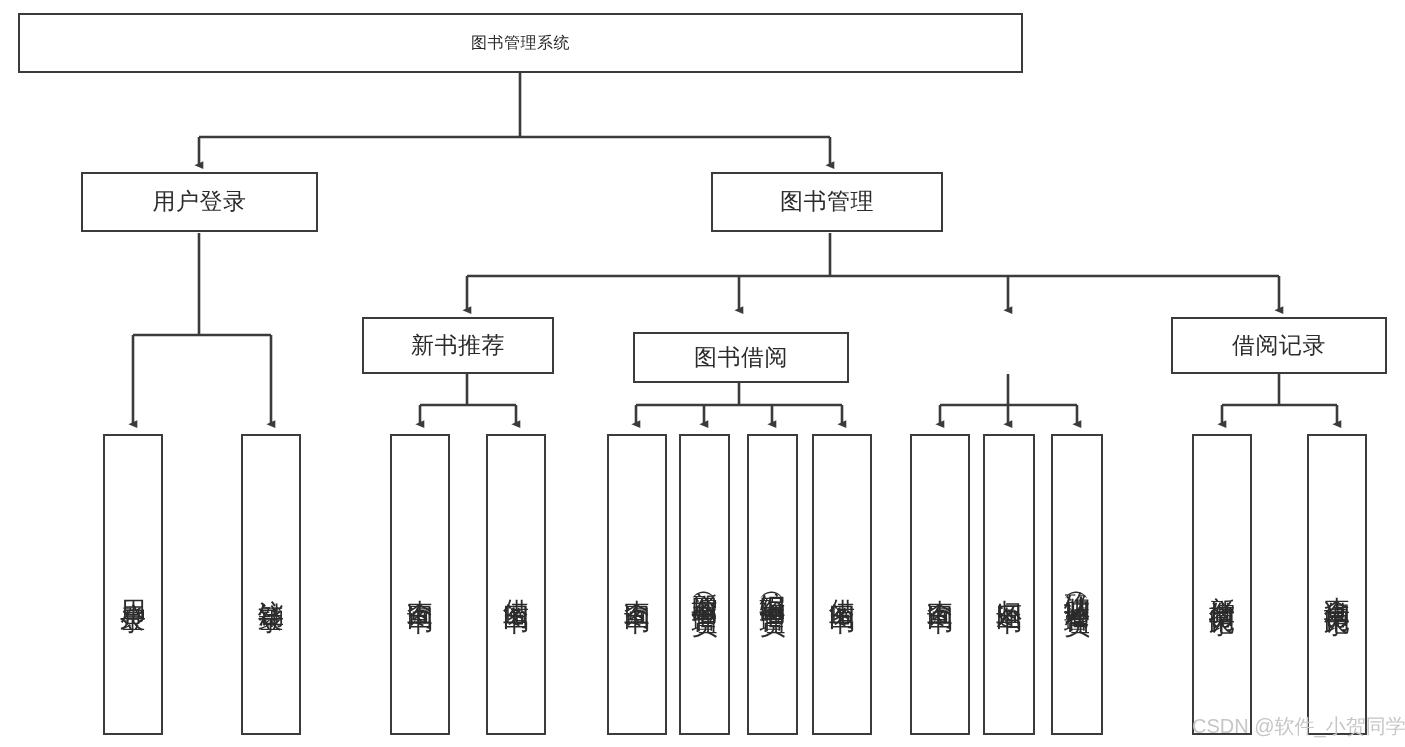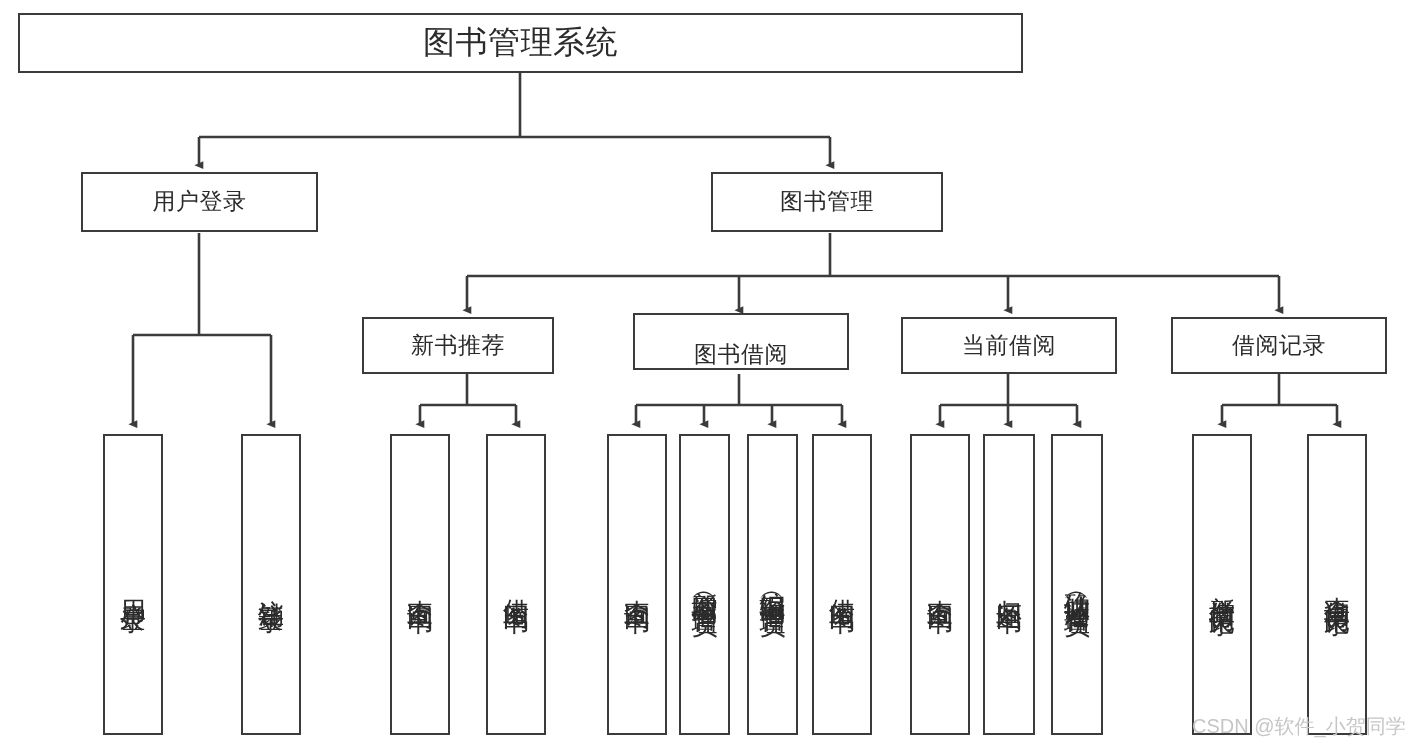--- a/index.html
+++ b/index.html
@@ -45,21 +45,21 @@
   .node.horiz .node-label {
     font-size: 23px;
     letter-spacing: 0.5px;
   }
   .node.vert .node-label {
     writing-mode: vertical-rl;
     text-orientation: upright;
     font-size: 26px;
     letter-spacing: 3px;
   }
-  .node.root .node-label { font-size: 32px; }
+  .node.root .node-label { font-size: 16px; }
   .watermark {
     position: absolute;
     color: #c6c6c6;
     font-size: 20px;
     white-space: nowrap;
     z-index: 6;
     font-family: "Liberation Sans", "DejaVu Sans", sans-serif;
   }
 </style>
 </head>
@@ -127,25 +127,22 @@
   <div class="node horiz" style="left:81px; top:172px; width:237px; height:60px;">
     <span class="node-label">用户登录</span>
   </div>
   <div class="node horiz" style="left:711px; top:172px; width:232px; height:60px;">
     <span class="node-label">图书管理</span>
   </div>
 
   <div class="node horiz" style="left:362px; top:317px; width:192px; height:57px;">
     <span class="node-label">新书推荐</span>
   </div>
-  <div class="node horiz" style="left:633px; top:313px; width:216px; height:57px;align-items:flex-end;">
+  <div class="node horiz" style="left:633px; top:332px; width:216px; height:51px;">
     <span class="node-label">图书借阅</span>
-  </div>
-  <div class="node horiz" style="left:901px; top:317px; width:216px; height:57px;">
-    <span class="node-label">当前借阅</span>
   </div>
   <div class="node horiz" style="left:1171px; top:317px; width:216px; height:57px;">
     <span class="node-label">借阅记录</span>
   </div>
 
   <div class="node vert" style="left:103px; top:434px; width:60px; height:301px;">
     <span class="node-label">用户登录</span>
   </div>
   <div class="node vert" style="left:241px; top:434px; width:60px; height:301px;">
     <span class="node-label">注销登录</span>

